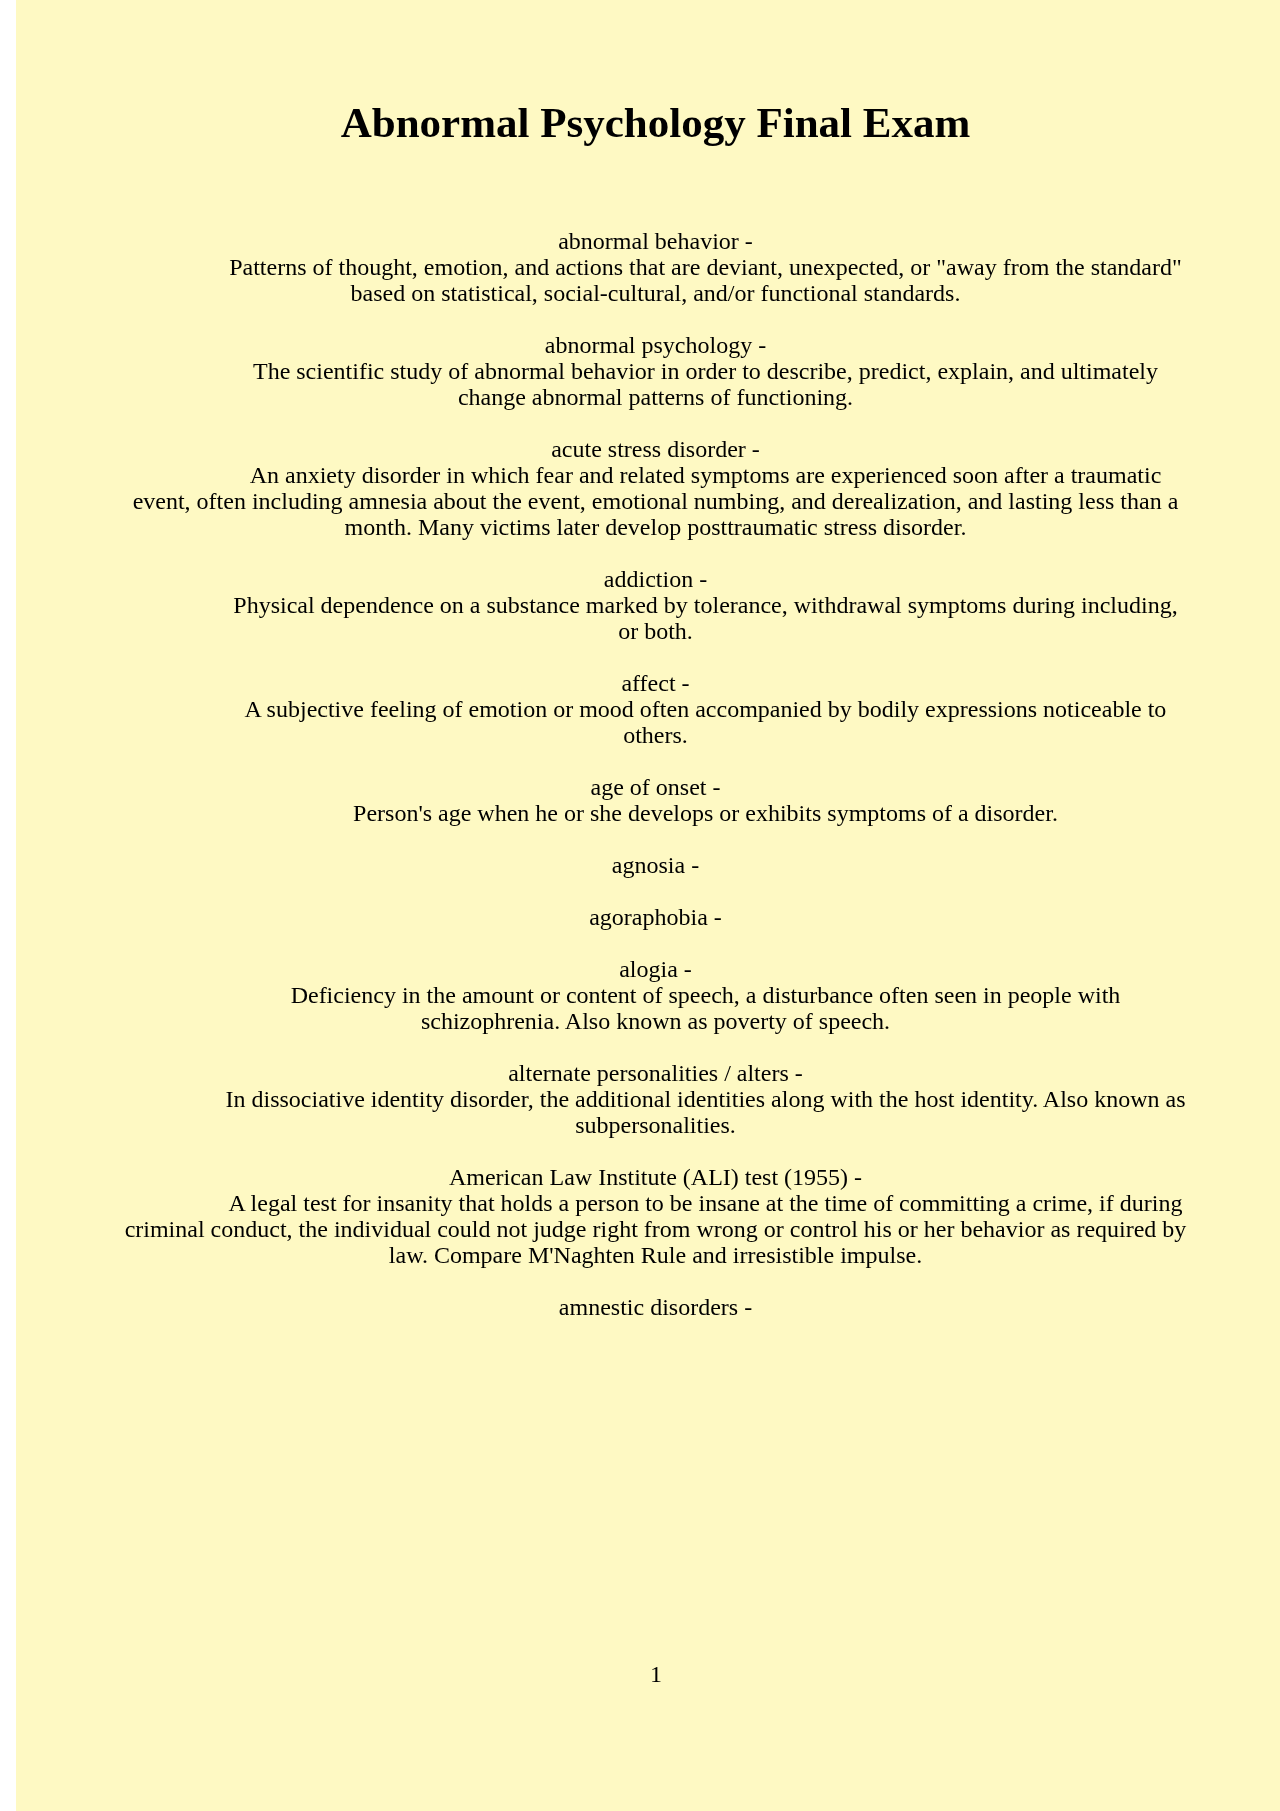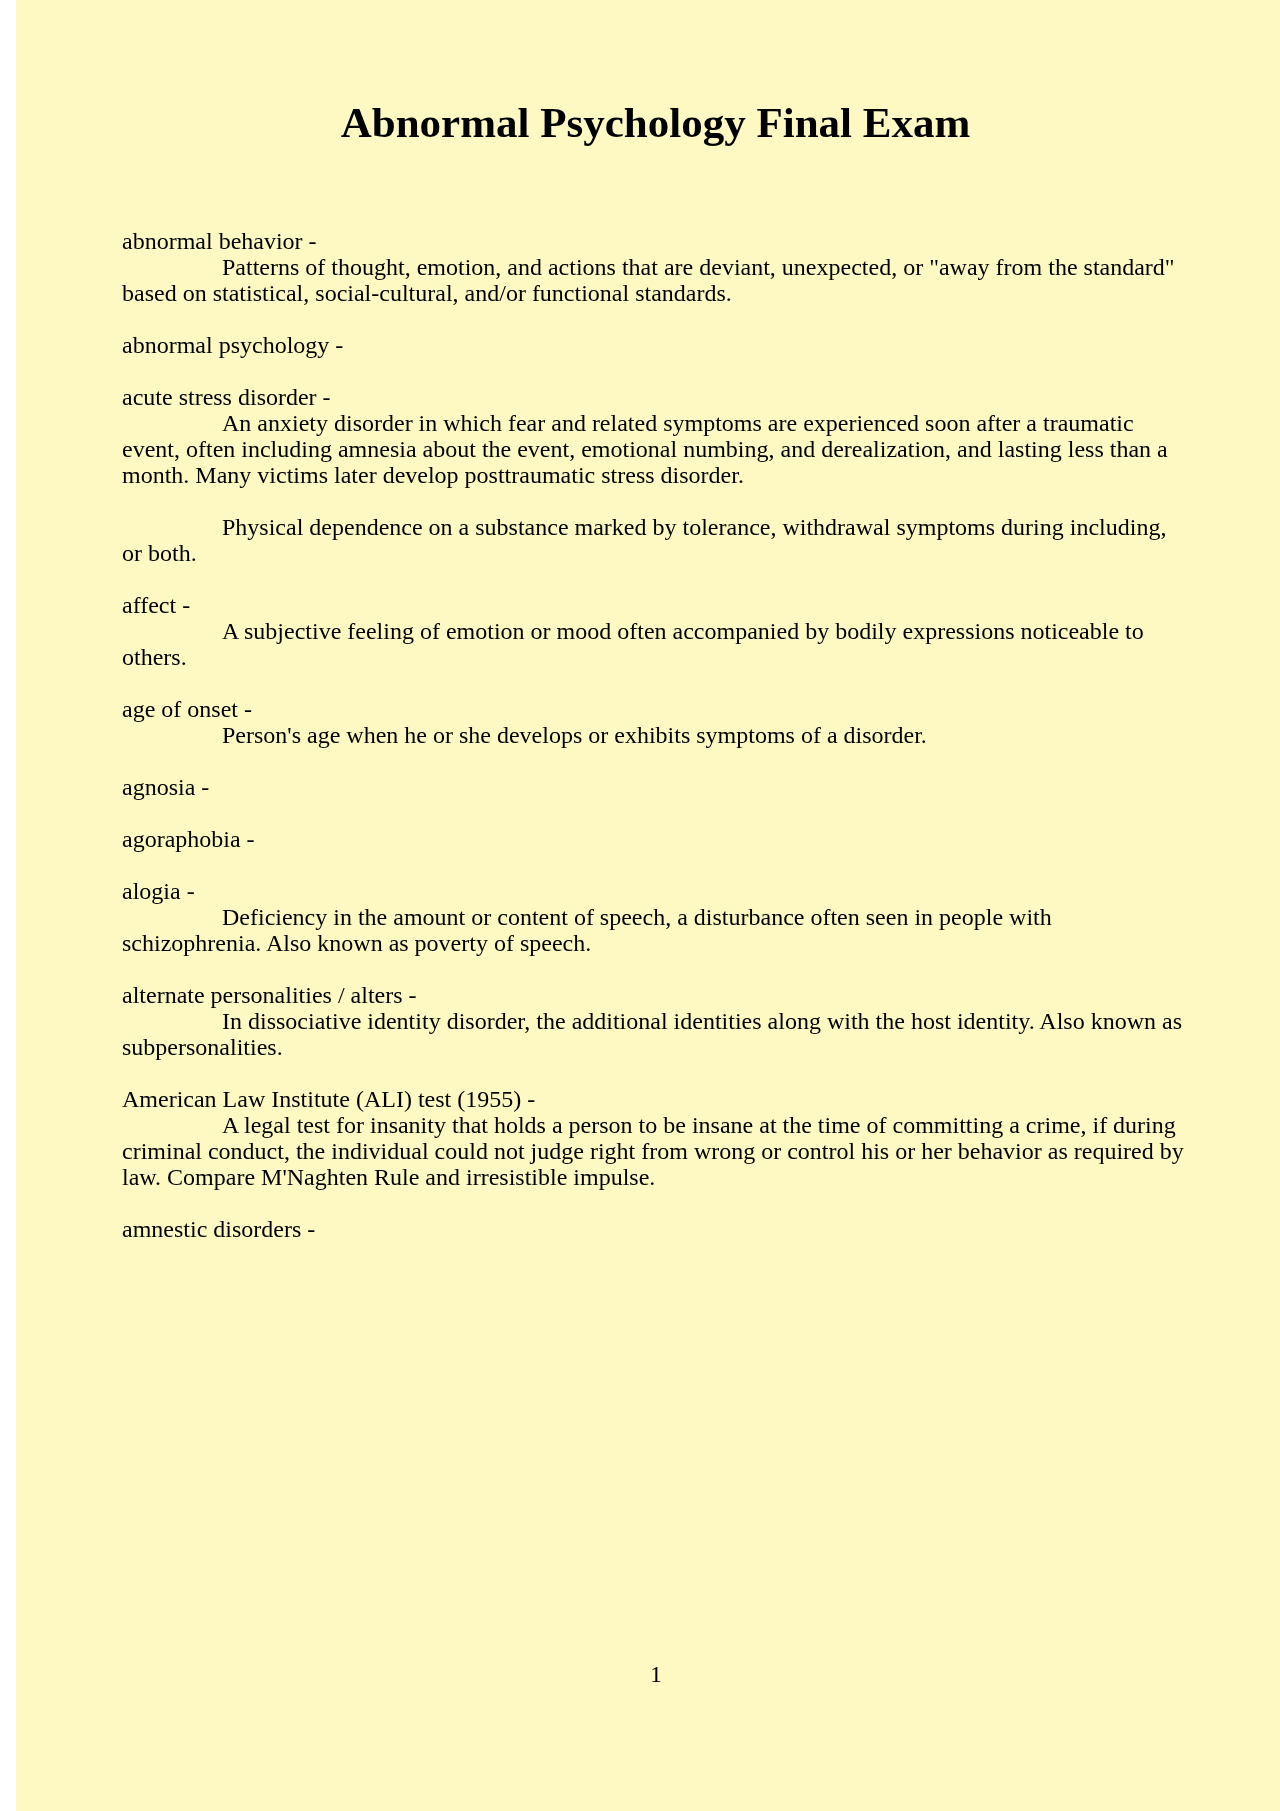--- a/index.html
+++ b/index.html
@@ -28,20 +28,21 @@
     text-align: center;
     letter-spacing: 0px;
   }
   .entries {
     margin-top: 80px;
     font-size: 24px;
     line-height: 26px;
   }
   .entry {
     margin-bottom: 26px;
+    text-align: center;
   }
   .entry .term {
     white-space: pre-wrap;
   }
   .entry .definition {
     text-indent: 100px;
   }
   .page-number {
     position: absolute;
     bottom: 124px;
@@ -61,28 +62,30 @@
 
     <div class="entries">
 
       <div class="entry">
         <div class="term">abnormal behavior -</div>
         <p class="definition">Patterns of thought, emotion, and actions that are deviant, unexpected, or "away from the standard" based on statistical, social-cultural, and/or functional standards.</p>
       </div>
 
       <div class="entry">
         <div class="term">abnormal psychology -</div>
+        <p class="definition">The scientific study of abnormal behavior in order to describe, predict, explain, and ultimately change abnormal patterns of functioning.</p>
       </div>
 
       <div class="entry">
         <div class="term">acute stress disorder -</div>
         <p class="definition">An anxiety disorder in which fear and related symptoms are experienced soon after a traumatic event, often including amnesia about the event, emotional numbing, and derealization, and lasting less than a month. Many victims later develop posttraumatic stress disorder.</p>
       </div>
 
       <div class="entry">
+        <div class="term">addiction -</div>
         <p class="definition">Physical dependence on a substance marked by tolerance, withdrawal symptoms during including, or both.</p>
       </div>
 
       <div class="entry">
         <div class="term">affect -</div>
         <p class="definition">A subjective feeling of emotion or mood often accompanied by bodily expressions noticeable to others.</p>
       </div>
 
       <div class="entry">
         <div class="term">age of onset -</div>

